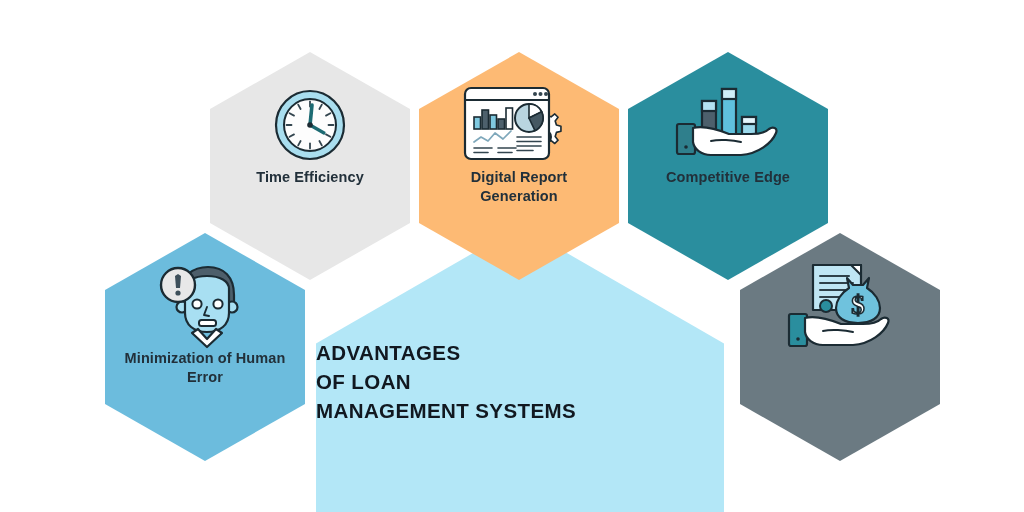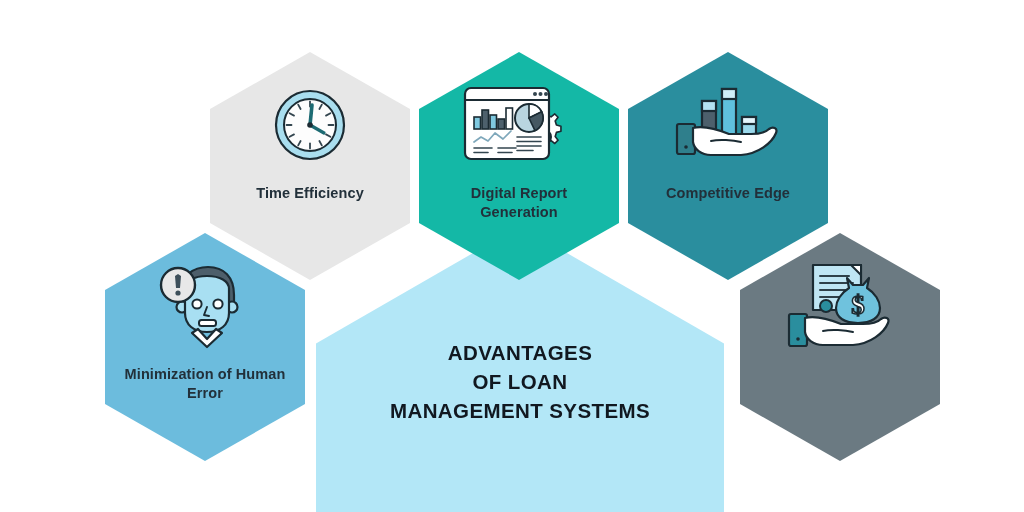--- a/index.html
+++ b/index.html
@@ -34,41 +34,41 @@
   }
   .hex-sm .hex-icon {
     margin-top: 34px;
     width: 104px;
     height: 78px;
     display: flex;
     align-items: center;
     justify-content: center;
   }
   .hex-sm .hex-label {
-    margin-top: 20px;
+    margin-top: 4px;
     text-align: center;
     font-size: 14.5px;
     font-weight: bold;
     line-height: 1.32;
     letter-spacing: 0.1px;
     color: #22303a;
     padding: 0 14px;
   }
 
   
   .hex-center {
     width: 408px;
     height: 470px;
     -webkit-clip-path: polygon(50% 0%, 100% 25%, 100% 75%, 50% 100%, 0% 75%, 0% 25%);
     clip-path: polygon(50% 0%, 100% 25%, 100% 75%, 50% 100%, 0% 75%, 0% 25%);
   }
   .center-title {
     margin-top: 112px;
     width: 100%;
-    text-align: center;
+    text-align: left;
     font-size: 20.5px;
     font-weight: bold;
     line-height: 1.42;
     letter-spacing: 0.4px;
     color: #111820;
     white-space: pre-line;
   }
 
   
   .label-light { color: #eaf7fa; }
@@ -114,21 +114,21 @@
           <line x1="27.2" y1="18.6" x2="29.6" y2="23"></line>
         </g>
         <line x1="39" y1="39" x2="41" y2="19" stroke="#1d6b73" stroke-width="3.6" stroke-linecap="round"></line>
         <line x1="39" y1="39" x2="53" y2="47" stroke="#1d6b73" stroke-width="3.2" stroke-linecap="round"></line>
         <circle cx="39" cy="39" r="2.8" fill="#1b2b33"></circle>
       </svg>
     </div>
     <div class="hex-label">Time Efficiency</div>
   </div>
 
-  <div class="hex hex-sm" id="hex-digital" style="background:#14b8a6;">
+  <div class="hex hex-sm" id="hex-digital" style="background:#fdba74;">
     <div class="hex-icon">
       <svg width="116" height="82" viewBox="0 0 116 82">
 
         <g transform="translate(90,42)">
           <path d="M0,-20 L5,-18.5 L9.5,-22 L13.5,-18 L10,-13.5 L11.5,-8.5 L17,-7 L17,-1 L11.5,0.5 L10,5.5 L13.5,10 L9.5,14 L5,10.5 L0,12 L-1.5,17.5 L-7.5,17.5 L-9,12 L-13.5,10.5 L-18,14 L-22,10 L-18.5,5.5 L-20,0.5 L-25.5,-1 L-25.5,-7 L-20,-8.5 L-18.5,-13.5 L-22,-18 L-18,-22 L-13.5,-18.5 L-9,-20 L-7.5,-25.5 L-1.5,-25.5 Z" fill="#ffffff" stroke="#1b2b33" stroke-width="2" stroke-linejoin="round" transform="translate(-4,6) scale(0.82)"></path>
           <circle cx="-7" cy="11" r="7" fill="#7fbccf" stroke="#1b2b33" stroke-width="2"></circle>
         </g>
 
         <rect x="4" y="4" width="84" height="71" rx="6" fill="#ffffff" stroke="#1b2b33" stroke-width="2.2"></rect>
         <line x1="4" y1="16" x2="88" y2="16" stroke="#1b2b33" stroke-width="1.8"></line>

